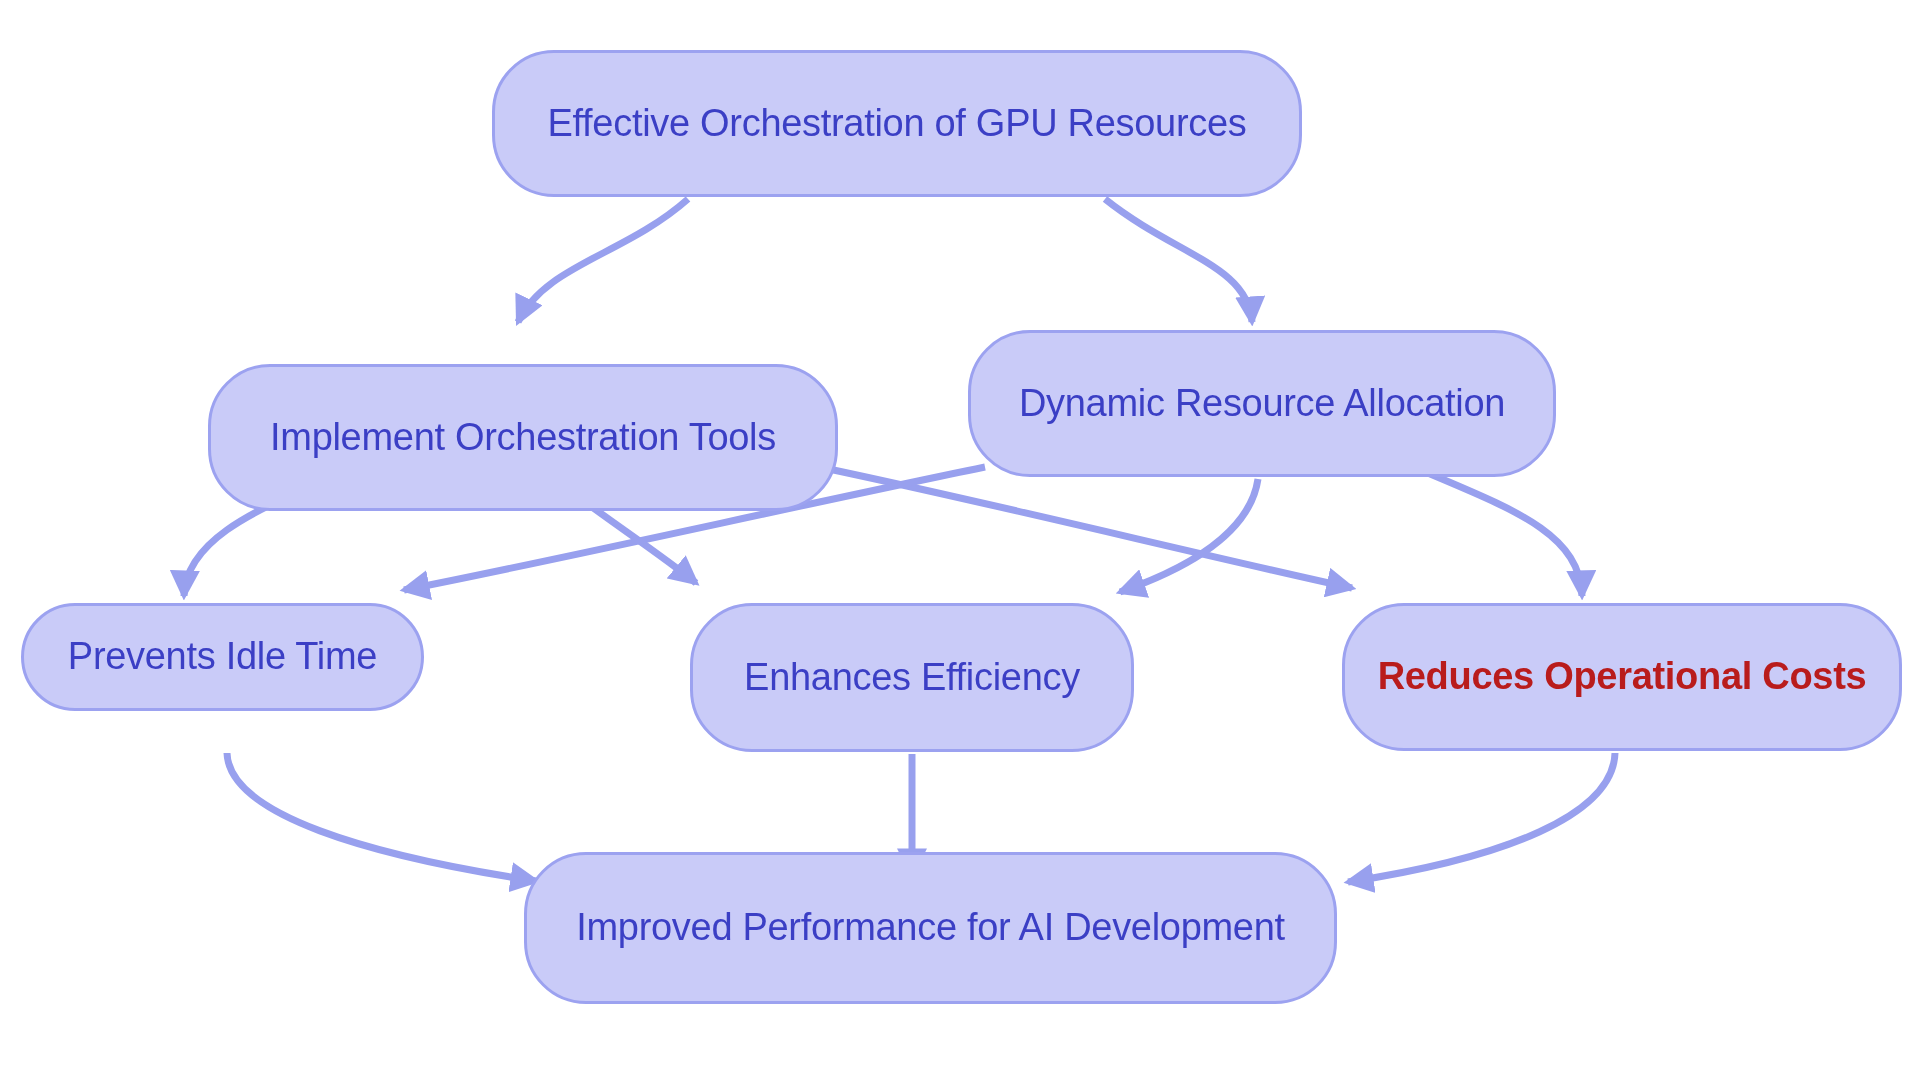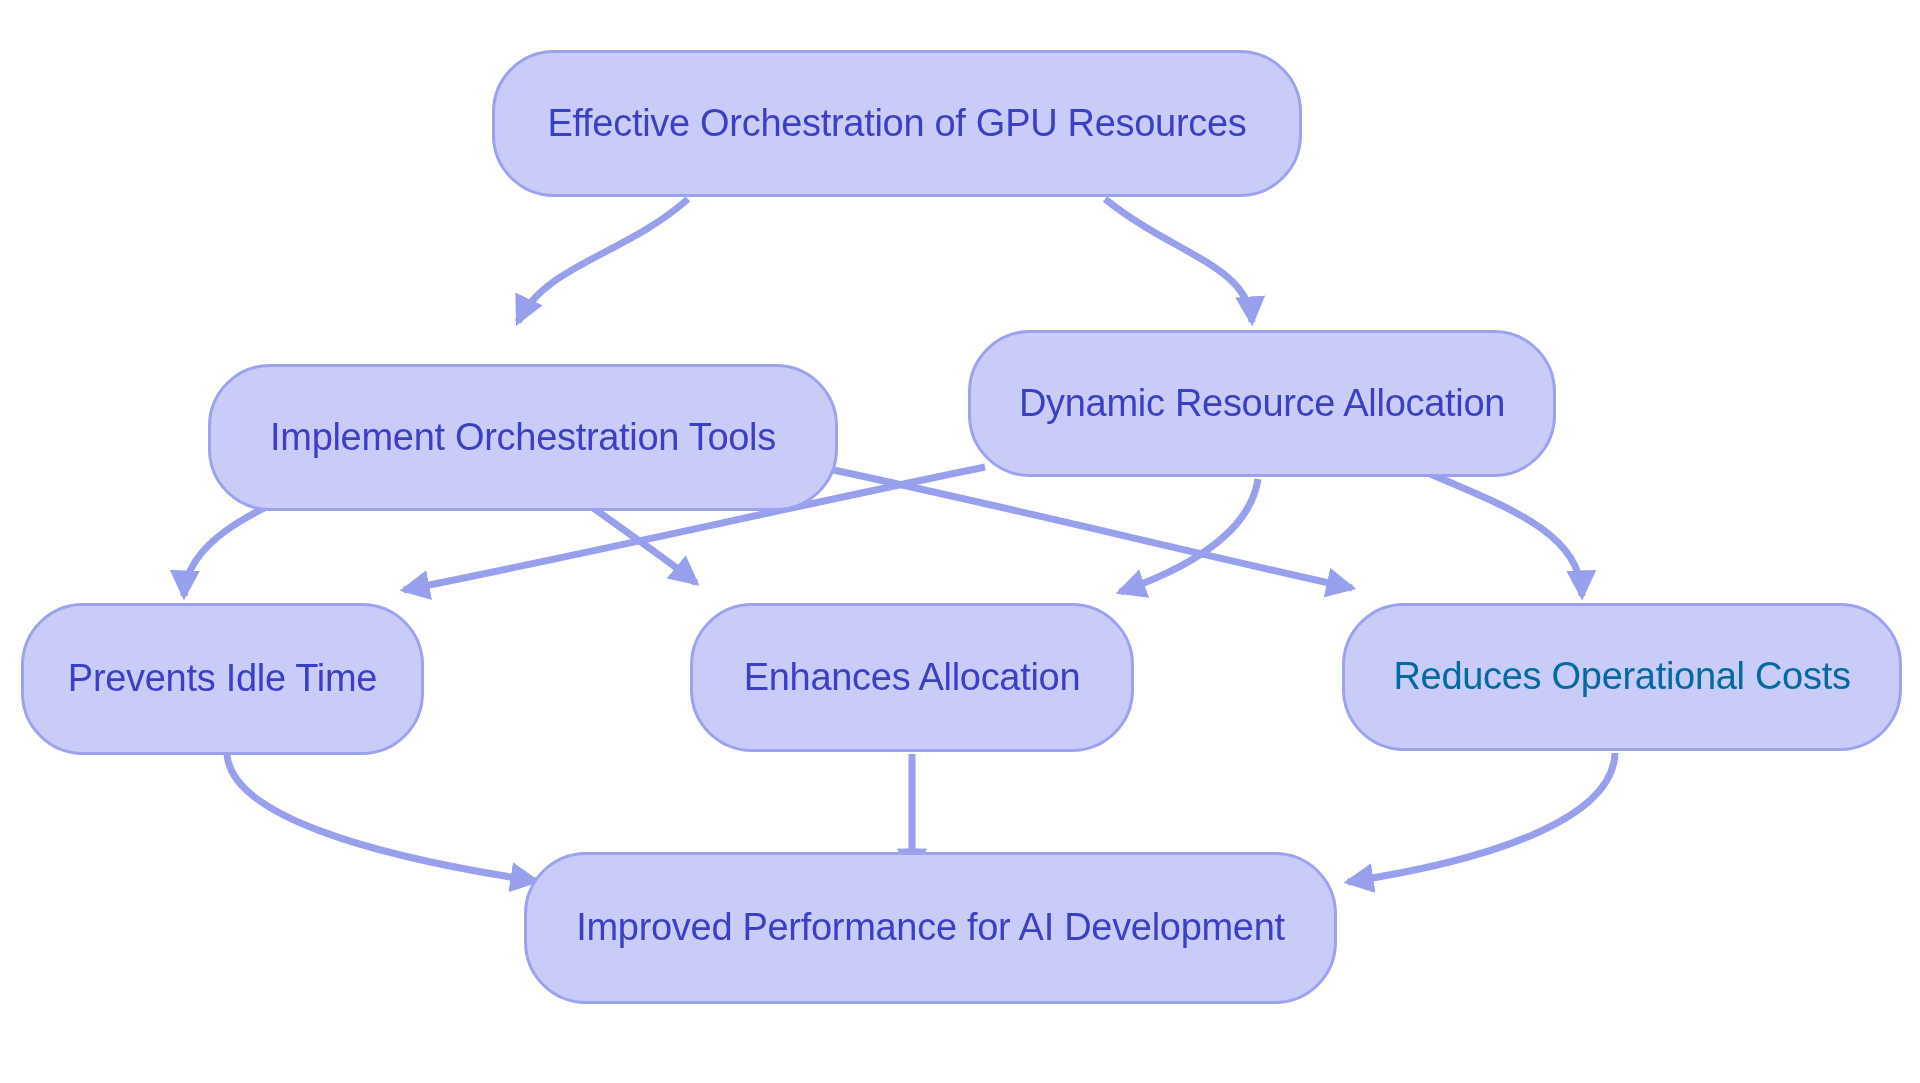--- a/index.html
+++ b/index.html
@@ -70,26 +70,26 @@
   <div id="node-layer">
       <div class="node" style="left: 492px; top: 50px; width: 810px; height: 147px; background: rgb(201, 203, 248); border-color: rgb(156, 162, 240);">
         <span style="color: rgb(59, 63, 197);">Effective Orchestration of GPU Resources</span>
       </div>
       <div class="node" style="left: 208px; top: 328px; width: 630px; height: 147px; background: rgb(201, 203, 248); border-color: rgb(156, 162, 240); margin-top: 36px;">
         <span style="color: rgb(59, 63, 197);">Implement Orchestration Tools</span>
       </div>
       <div class="node" style="left: 968px; top: 330px; width: 588px; height: 147px; background: rgb(201, 203, 248); border-color: rgb(156, 162, 240); justify-content: center;">
         <span style="color: rgb(59, 63, 197);">Dynamic Resource Allocation</span>
       </div>
-      <div class="node" style="left: 21px; top: 603px; width: 403px; height: 152px; background: rgb(201, 203, 248); border-color: rgb(156, 162, 240);">
+      <div class="node" style="left: 21px; top: 603px; width: 403px; height: 108px; background: rgb(201, 203, 248); border-color: rgb(156, 162, 240);">
         <span style="color: rgb(59, 63, 197);">Prevents Idle Time</span>
       </div>
       <div class="node" style="left: 690px; top: 603px; width: 444px; height: 149px; background: rgb(201, 203, 248); border-color: rgb(156, 162, 240);">
-        <span style="color: rgb(59, 63, 197);">Enhances Allocation</span>
+        <span style="color: rgb(59, 63, 197);">Enhances Efficiency</span>
       </div>
       <div class="node" style="left: 1342px; top: 603px; width: 560px; height: 148px; background: rgb(201, 203, 248); border-color: rgb(156, 162, 240);">
-        <span style="color: #0369a1;">Reduces Operational Costs</span>
+        <span style="color: #b91c1c; font-weight: bold;">Reduces Operational Costs</span>
       </div>
       <div class="node" style="left: 524px; top: 852px; width: 813px; height: 152px; background: rgb(201, 203, 248); border-color: rgb(156, 162, 240);">
         <span style="color: rgb(59, 63, 197);">Improved Performance for AI Development</span>
       </div>
     </div>
 </div>
 
 </body></html>

